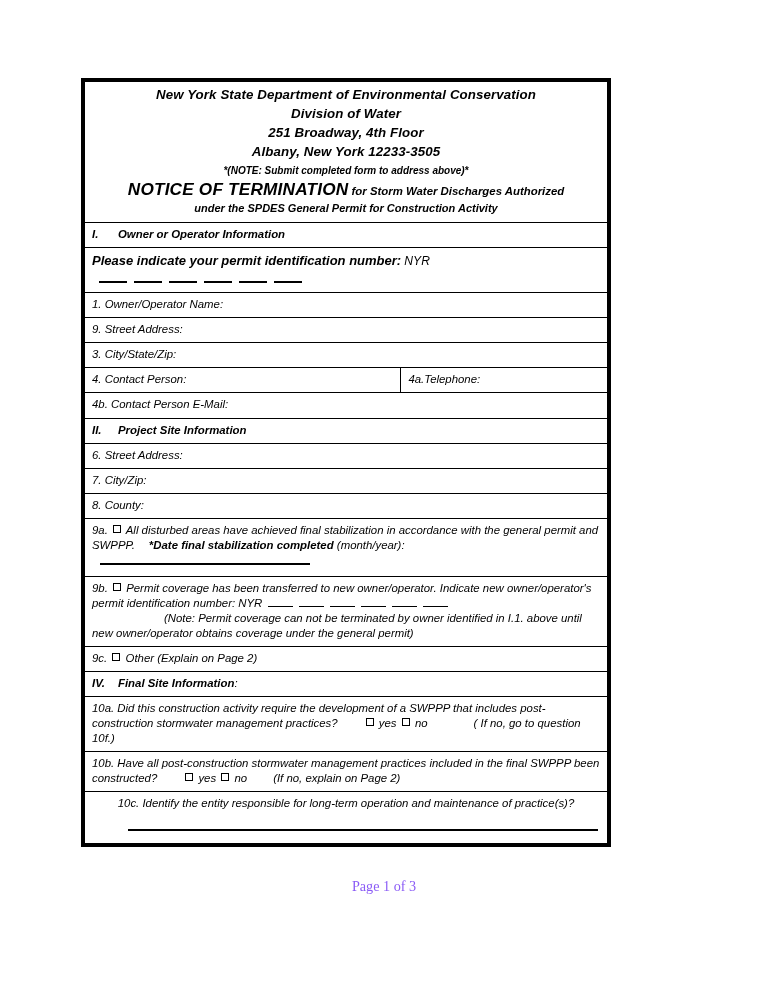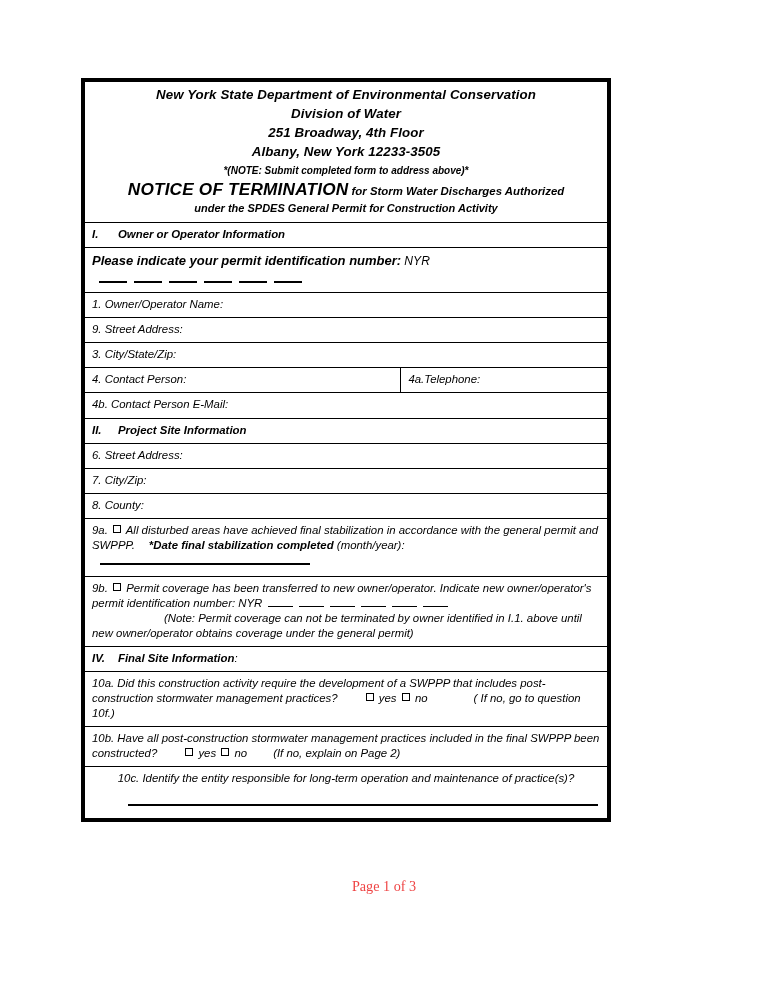--- a/index.html
+++ b/index.html
@@ -188,21 +188,21 @@
 
   
   .footer {
     position: absolute;
     left: 0;
     top: 878px;
     width: 768px;
     text-align: center;
     font-family: "Liberation Serif", serif;
     font-size: 14.2px;
-    color: #ef4444;
+    color: #8b5cf6;
   }
 </style>
 </head>
 <body>
 
 <div class="page">
 
   <div class="form-frame">
     <table class="form-table">
       <colgroup>
@@ -265,20 +265,23 @@
 
 
       <tr>
         <td class="item-row" colspan="2"><span>9a.</span> <span class="chk"></span> <span>All disturbed areas have achieved final stabilization in accordance with the general permit and SWPPP.</span><span class="gap-sm"></span><span class="bold">*Date final stabilization completed</span> <span>(month/year):</span><span class="rule-inline rule-9a"></span></td>
       </tr>
 
       <tr>
         <td class="item-row" colspan="2"><span>9b.</span> <span class="chk"></span> <span>Permit coverage has been transferred to new owner/operator. Indicate new owner/operator's permit identification number:</span> <span>NYR</span><span class="blanks"><span class="blank sm"></span><span class="blank sm"></span><span class="blank sm"></span><span class="blank sm"></span><span class="blank sm"></span><span class="blank sm"></span></span><span class="indent-note">(Note: Permit coverage can not be terminated by owner identified in I.1. above until</span><span>new owner/operator obtains coverage under the general permit)</span></td>
       </tr>
 
+      <tr>
+        <td class="item-row" colspan="2"><span>9c.</span> <span class="chk"></span> <span>Other (Explain on Page 2)</span></td>
+      </tr>
 
       <tr>
         <td class="section-head" colspan="2"><span class="roman">IV.</span><span>Final Site Information</span><span class="sec-colon">:</span></td>
       </tr>
 
       <tr>
         <td class="item-row" colspan="2"><span>10a.</span> <span>Did this construction activity require the development of a SWPPP that includes post-construction stormwater management practices?</span><span class="gap-md"></span><span class="chk"></span> <span>yes</span> <span class="chk"></span> <span>no</span><span class="gap-lg"></span><span>( If no, go to question 10f.)</span></td>
       </tr>
 
       <tr>

